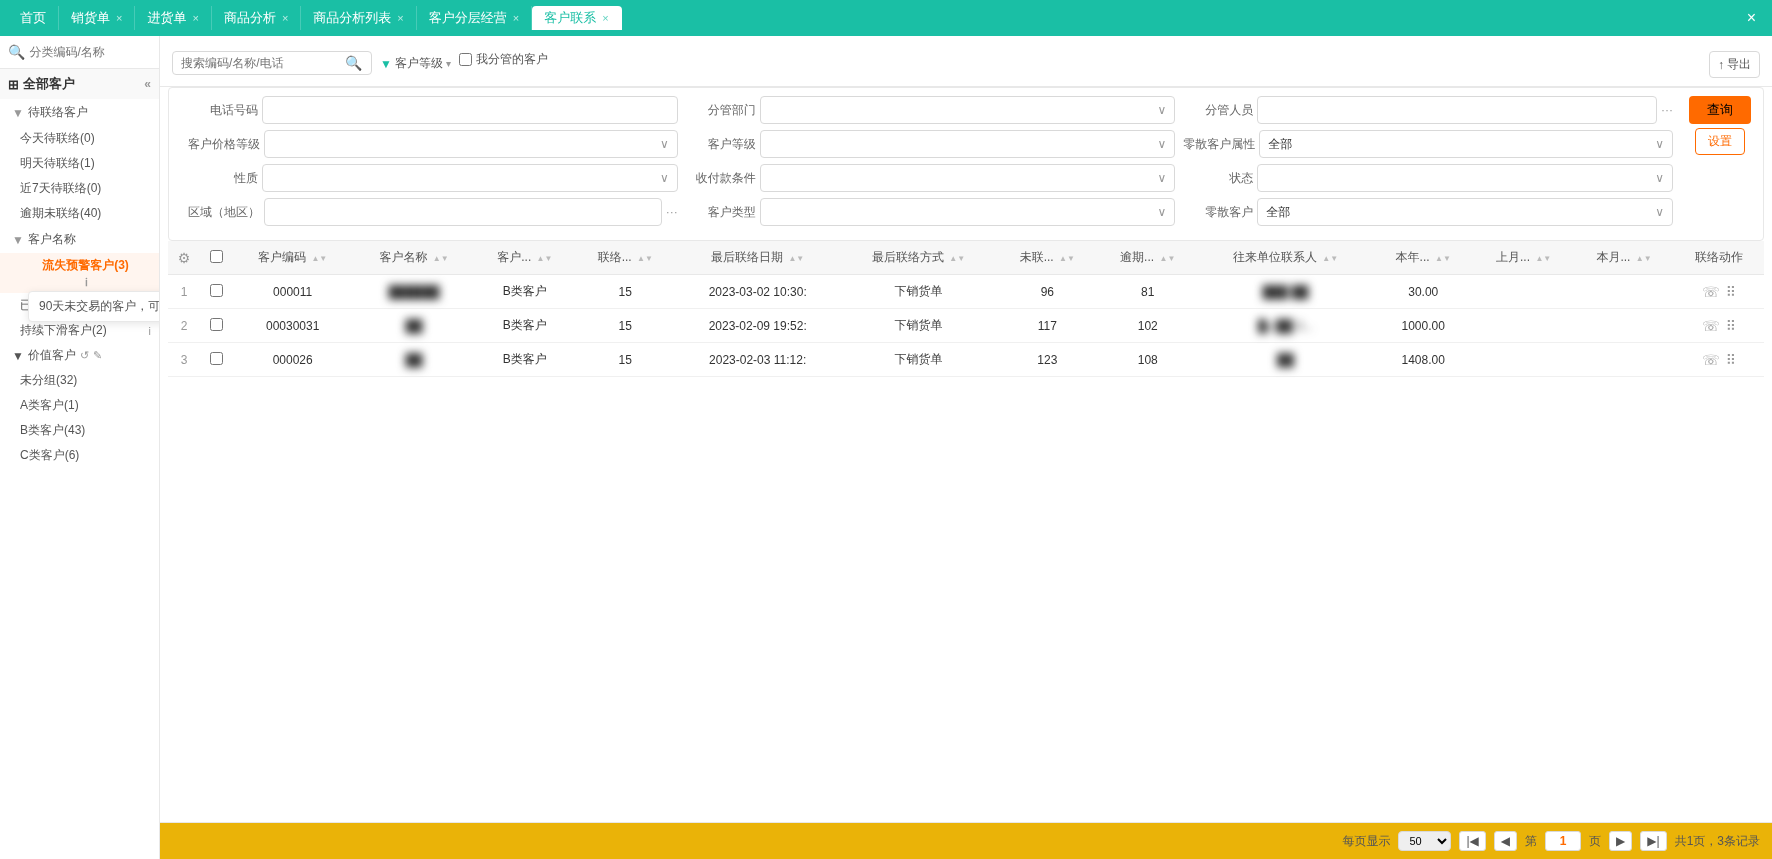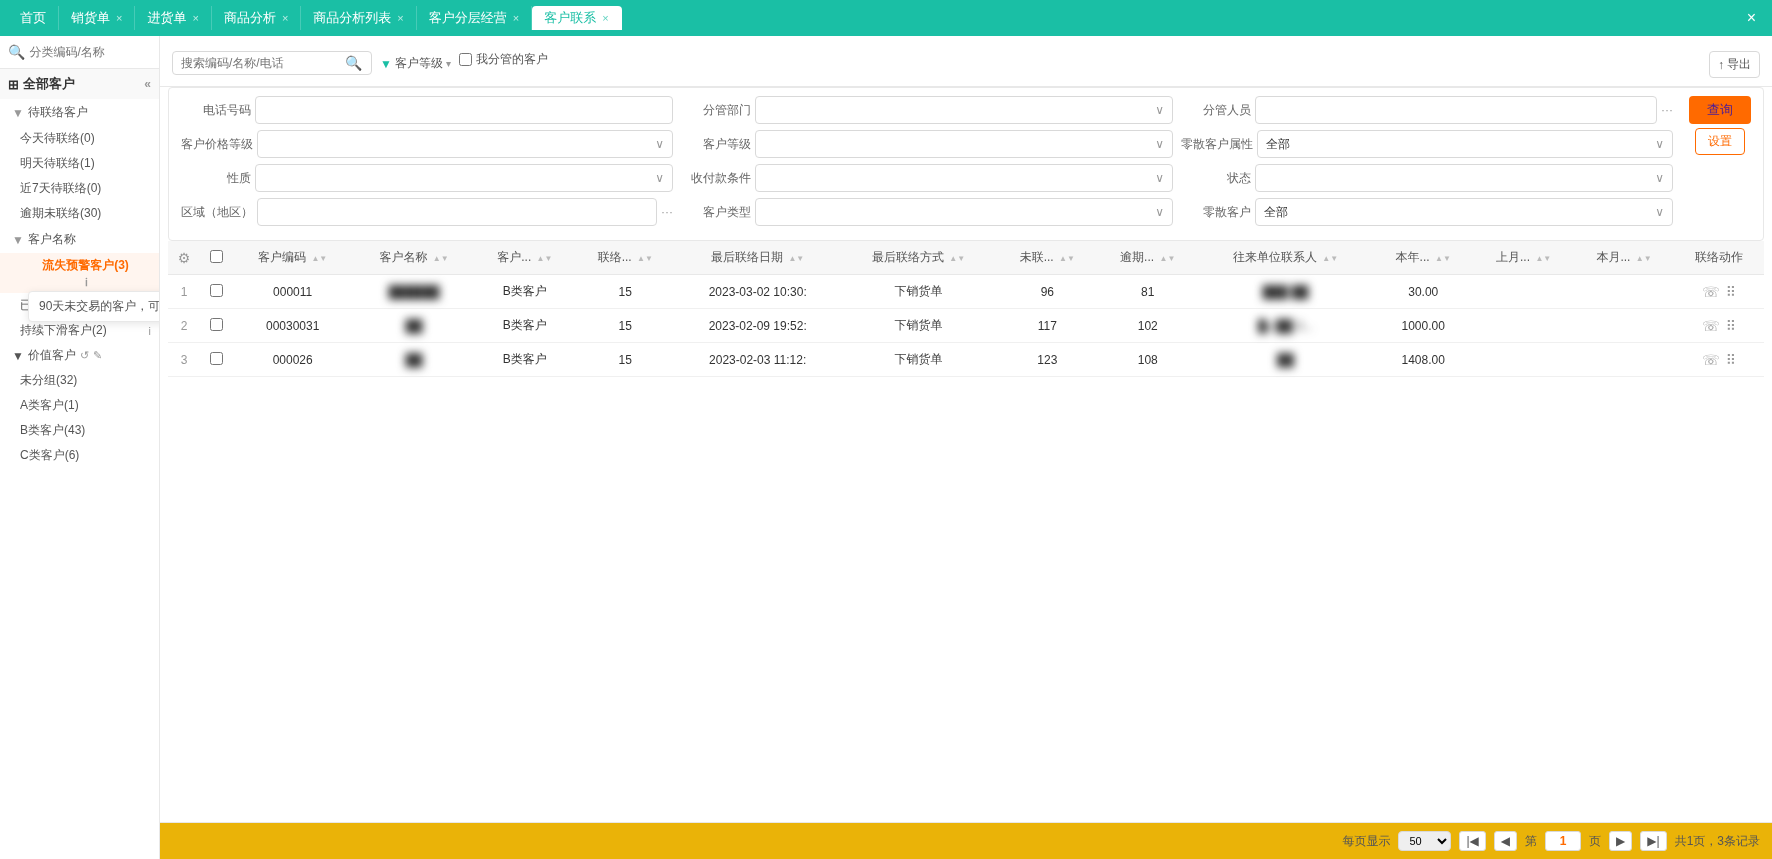--- a/index.html
+++ b/index.html
@@ -102,39 +102,39 @@
       display: flex; align-items: center; gap: 3px; cursor: pointer;
       color: #555; padding: 4px 8px; border-radius: 4px; border: 1px solid #d9d9d9;
     }
 
     
     .filter-panel {
       background: #fff; border: 1px solid #e8e8e8; margin: 0 8px 0 8px;
       border-radius: 4px; padding: 8px 12px;
     }
     .filter-row {
-      display: flex; align-items: center; gap: 8px; margin-bottom: 6px;
+      display: flex; align-items: center; gap: 8px; margin-bottom: 6px; margin-left: 7px;
     }
     .filter-item {
       display: flex; align-items: center; gap: 4px; flex: 1;
     }
     .filter-label { color: #666; white-space: nowrap; min-width: 70px; text-align: right; font-size: 12px; }
     .filter-input {
       flex: 1; border: 1px solid #d9d9d9; border-radius: 4px;
       padding: 4px 8px; font-size: 12px; outline: none; height: 28px;
     }
     .filter-select {
       flex: 1; border: 1px solid #d9d9d9; border-radius: 4px;
       padding: 4px 8px; font-size: 12px; height: 28px; display: flex;
       align-items: center; justify-content: space-between; cursor: pointer; background: #fff;
     }
     .filter-select .arrow { color: #999; }
     .filter-dots { color: #999; cursor: pointer; }
     .query-btn {
-      background: #ff6a00; color: #4c1d95; border: none; border-radius: 4px;
+      background: #ff6a00; color: #000000; border: none; border-radius: 4px;
       padding: 5px 18px; cursor: pointer; font-size: 13px;
     }
     .settings-btn {
       background: #fff; color: #ff6a00; border: 1px solid #ff6a00; border-radius: 4px;
       padding: 4px 12px; cursor: pointer; font-size: 12px; margin-top: 4px;
     }
     .filter-actions { display: flex; flex-direction: column; align-items: center; margin-left: 8px; }
 
     
     .table-wrap { flex: 1; overflow: auto; padding: 0 8px; }
@@ -237,21 +237,21 @@
     <div class="sidebar-item">
       <span>今天待联络(0)</span>
     </div>
     <div class="sidebar-item">
       <span>明天待联络(1)</span>
     </div>
     <div class="sidebar-item">
       <span>近7天待联络(0)</span>
     </div>
     <div class="sidebar-item">
-      <span>逾期未联络(30)</span>
+      <span>逾期未联络(40)</span>
     </div>
 
     <div class="sidebar-group-header">
       <span class="arrow">▼</span>
       <span>客户名称</span>
     </div>
 
     <div class="tooltip-box">
       <span>90天未交易的客户，可能有流失风险。</span>
     </div>

